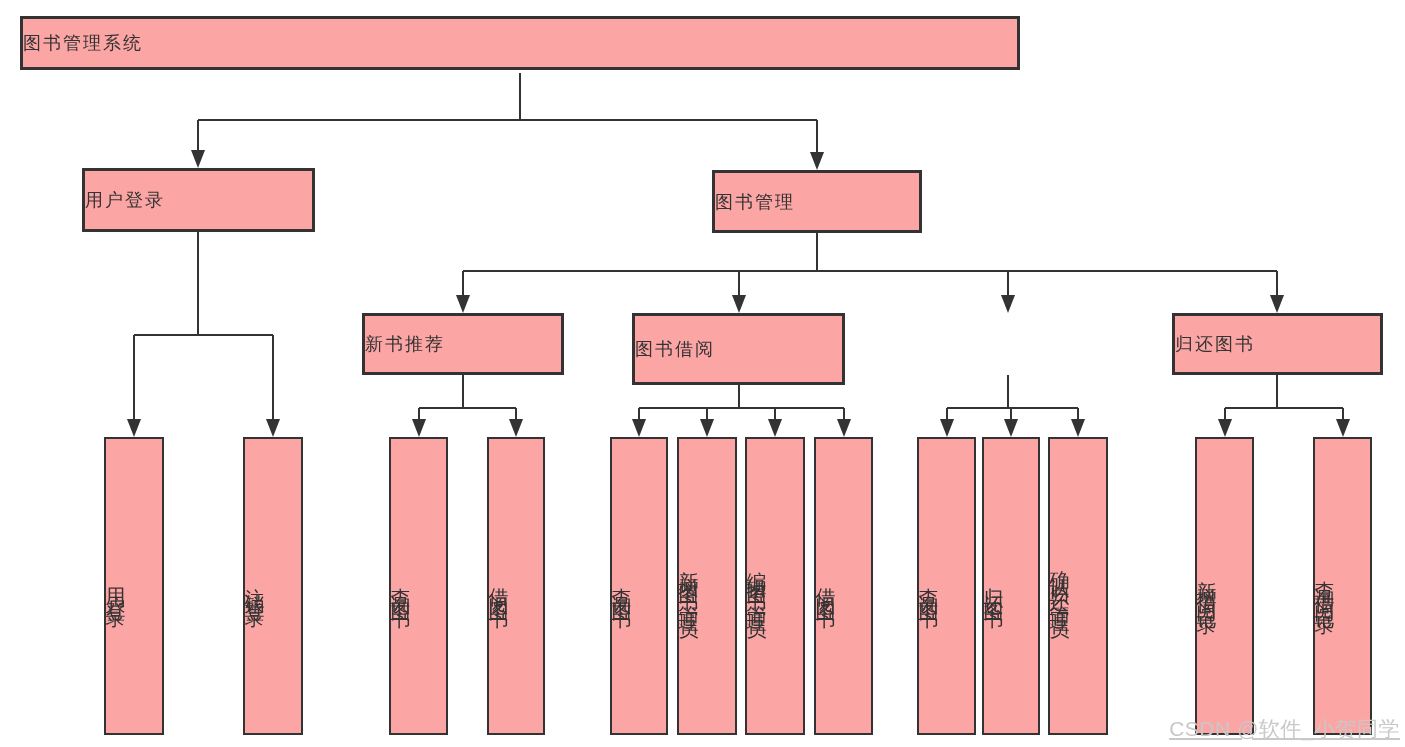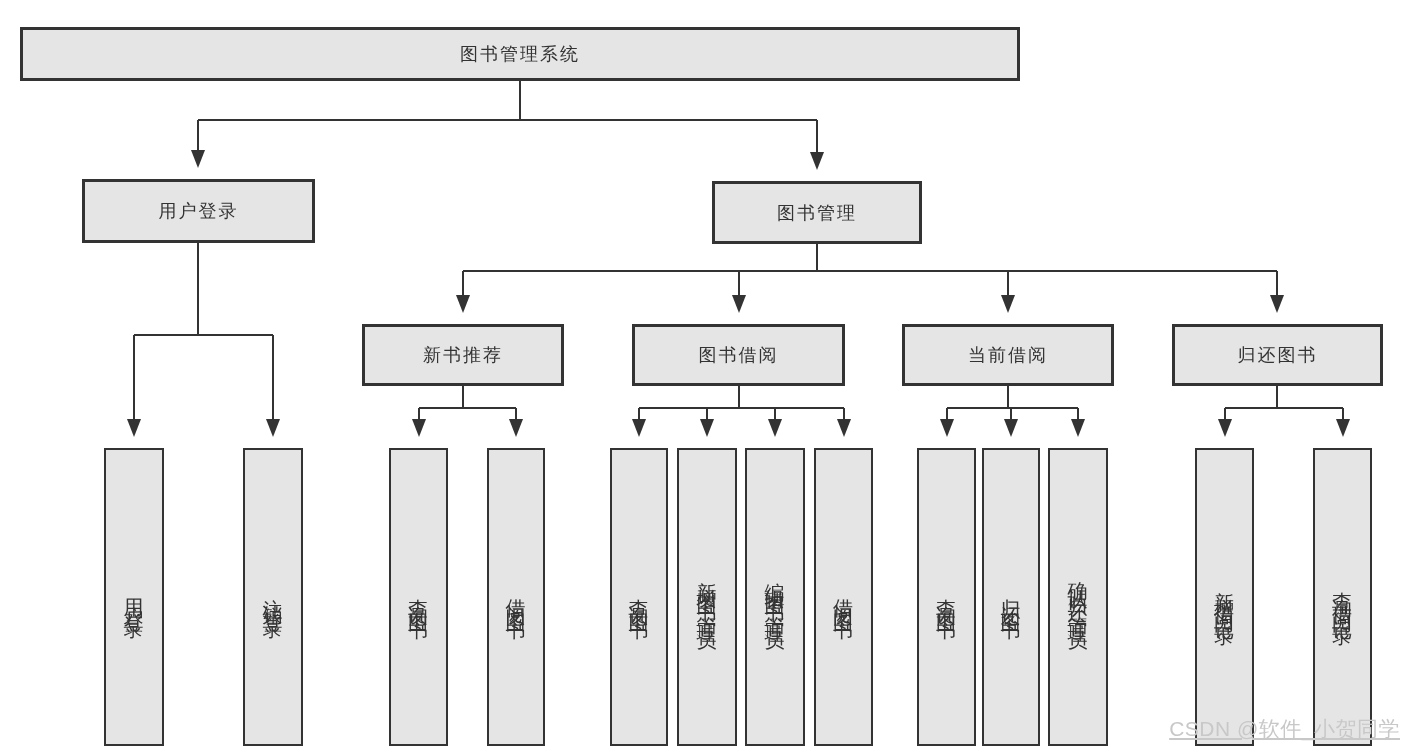--- a/index.html
+++ b/index.html
@@ -9,24 +9,23 @@
     background:#ffffff;
     overflow:hidden;
     font-family:"Liberation Sans","DejaVu Sans",sans-serif;
     color:#333333;
   }
   .connectors{position:absolute;left:0;top:0;z-index:0;}
   .node{
     position:absolute;
     box-sizing:border-box;
     border:3px solid #333333;
-    background:#e5e5e5;
-    display:flex;align-items:center;justify-content:center;
+    background:#fca5a5;
+    display:flex;align-items:center;
     z-index:1;
-    margin-top:11px;
   }
   .node.leaf{border-width:2.5px;}
   .node .lbl{
     font-size:18px;
     letter-spacing:2px;
     color:#333333;
     white-space:nowrap;
   }
   .node.leaf .lbl{
     writing-mode:vertical-rl;
@@ -98,25 +97,22 @@
   <div class="node" style="left:82px;top:168px;width:233px;height:64px">
     <span class="lbl">用户登录</span>
   </div>
   <div class="node" style="left:362px;top:313px;width:202px;height:62px">
     <span class="lbl">新书推荐</span>
   </div>
 
   <div class="node" style="left:712px;top:170px;width:210px;height:63px">
     <span class="lbl">图书管理</span>
   </div>
-  <div class="node" style="left:632px;top:313px;width:213px;height:62px">
+  <div class="node" style="left:632px;top:313px;width:213px;height:72px">
     <span class="lbl">图书借阅</span>
-  </div>
-  <div class="node" style="left:902px;top:313px;width:212px;height:62px">
-    <span class="lbl">当前借阅</span>
   </div>
   <div class="node" style="left:1172px;top:313px;width:211px;height:62px">
     <span class="lbl">归还图书</span>
   </div>
 
   <div class="node leaf" style="left:104px;top:437px;width:60px;height:298px">
     <span class="lbl">用户登录</span>
   </div>
   <div class="node leaf" style="left:243px;top:437px;width:60px;height:298px">
     <span class="lbl">注销登录</span>

